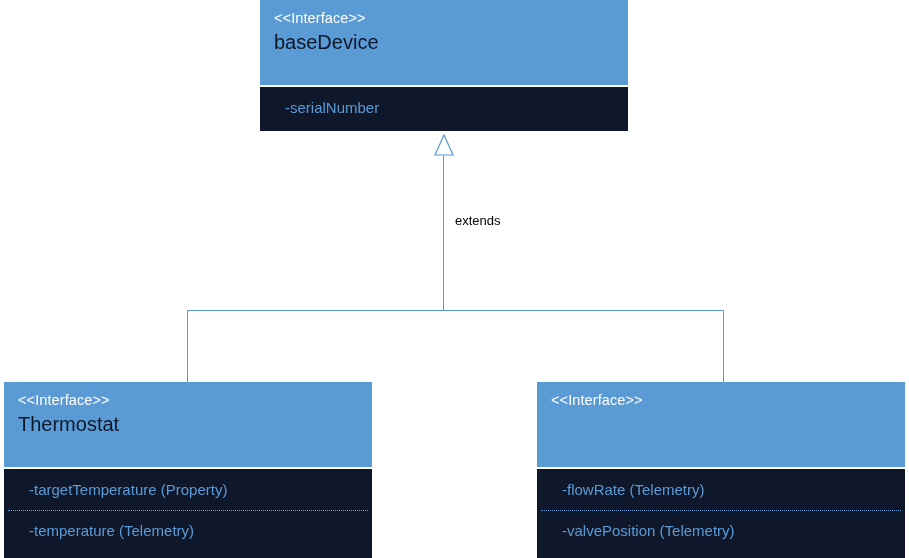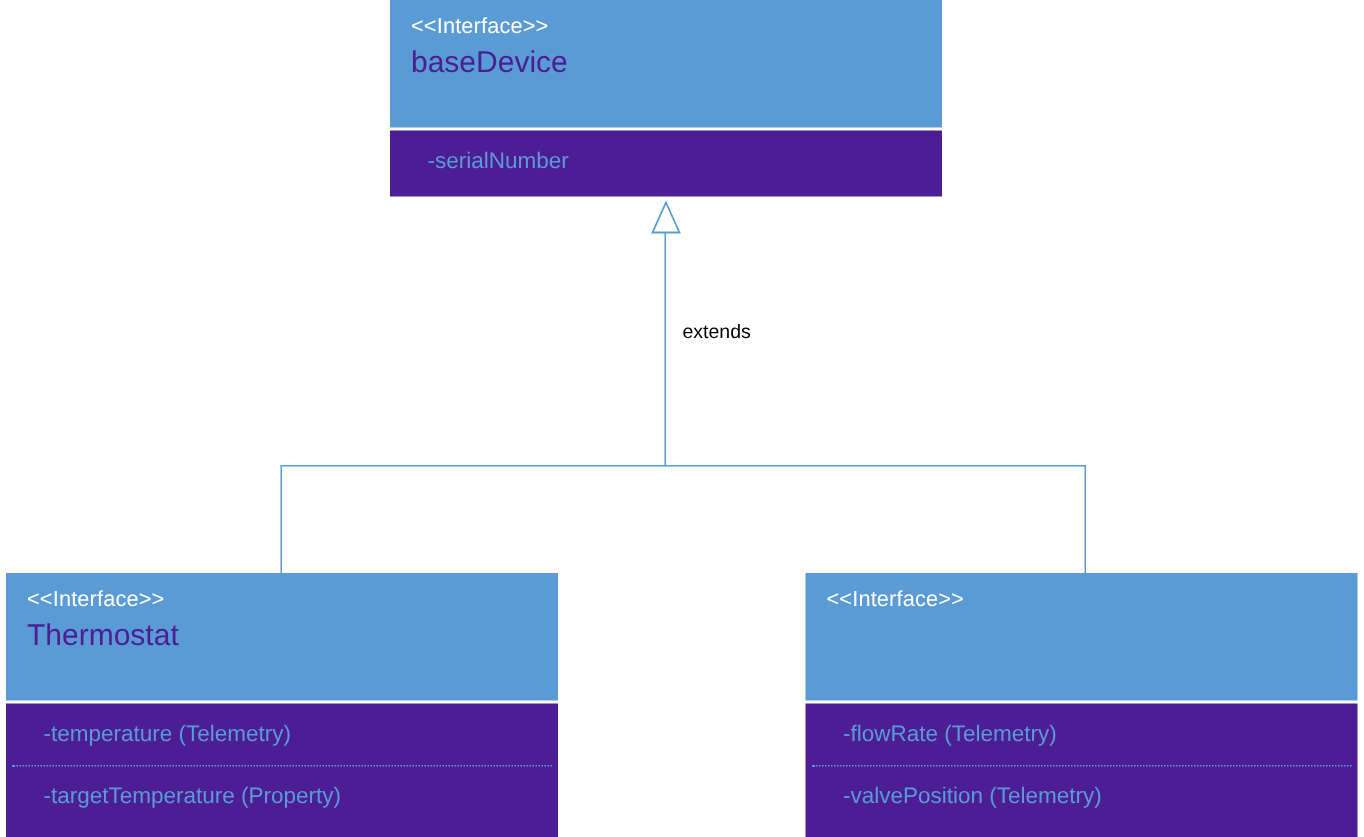--- a/index.html
+++ b/index.html
@@ -36,25 +36,25 @@
   .stereotype {
     font-size: 14.5px;
     line-height: 20px;
     color: #ffffff;
     letter-spacing: 0.1px;
     white-space: nowrap;
   }
   .class-name {
     font-size: 20px;
     line-height: 28px;
-    color: #4c1d95;
+    color: #0f172a;
     white-space: nowrap;
   }
   .uml-body {
-    background: #4c1d95;
+    background: #0f172a;
     box-sizing: border-box;
     overflow: hidden;
   }
   .attr-row {
     position: relative;
     box-sizing: border-box;
     height: 41px;
     display: flex;
     align-items: center;
     padding-left: 25px;
@@ -130,24 +130,24 @@
     </div>
   </div>
 
   <div class="uml-class" style="left:4px; top:382px; width:368px;">
     <div class="uml-header" style="height:85px;">
       <div class="stereotype">&lt;&lt;Interface&gt;&gt;</div>
       <div class="class-name">Thermostat</div>
     </div>
     <div class="uml-body" style="height:89px; margin-top:2px;">
       <div class="attr-row">
-        <span class="attr-text">-temperature (Telemetry)</span>
+        <span class="attr-text">-targetTemperature (Property)</span>
       </div>
       <div class="attr-row">
-        <span class="attr-text">-targetTemperature (Property)</span>
+        <span class="attr-text">-temperature (Telemetry)</span>
       </div>
     </div>
   </div>
 
   <div class="uml-class" style="left:537px; top:382px; width:368px;">
     <div class="uml-header" style="height:85px;">
       <div class="stereotype">&lt;&lt;Interface&gt;&gt;</div>
     </div>
     <div class="uml-body" style="height:89px; margin-top:2px;">
       <div class="attr-row">

